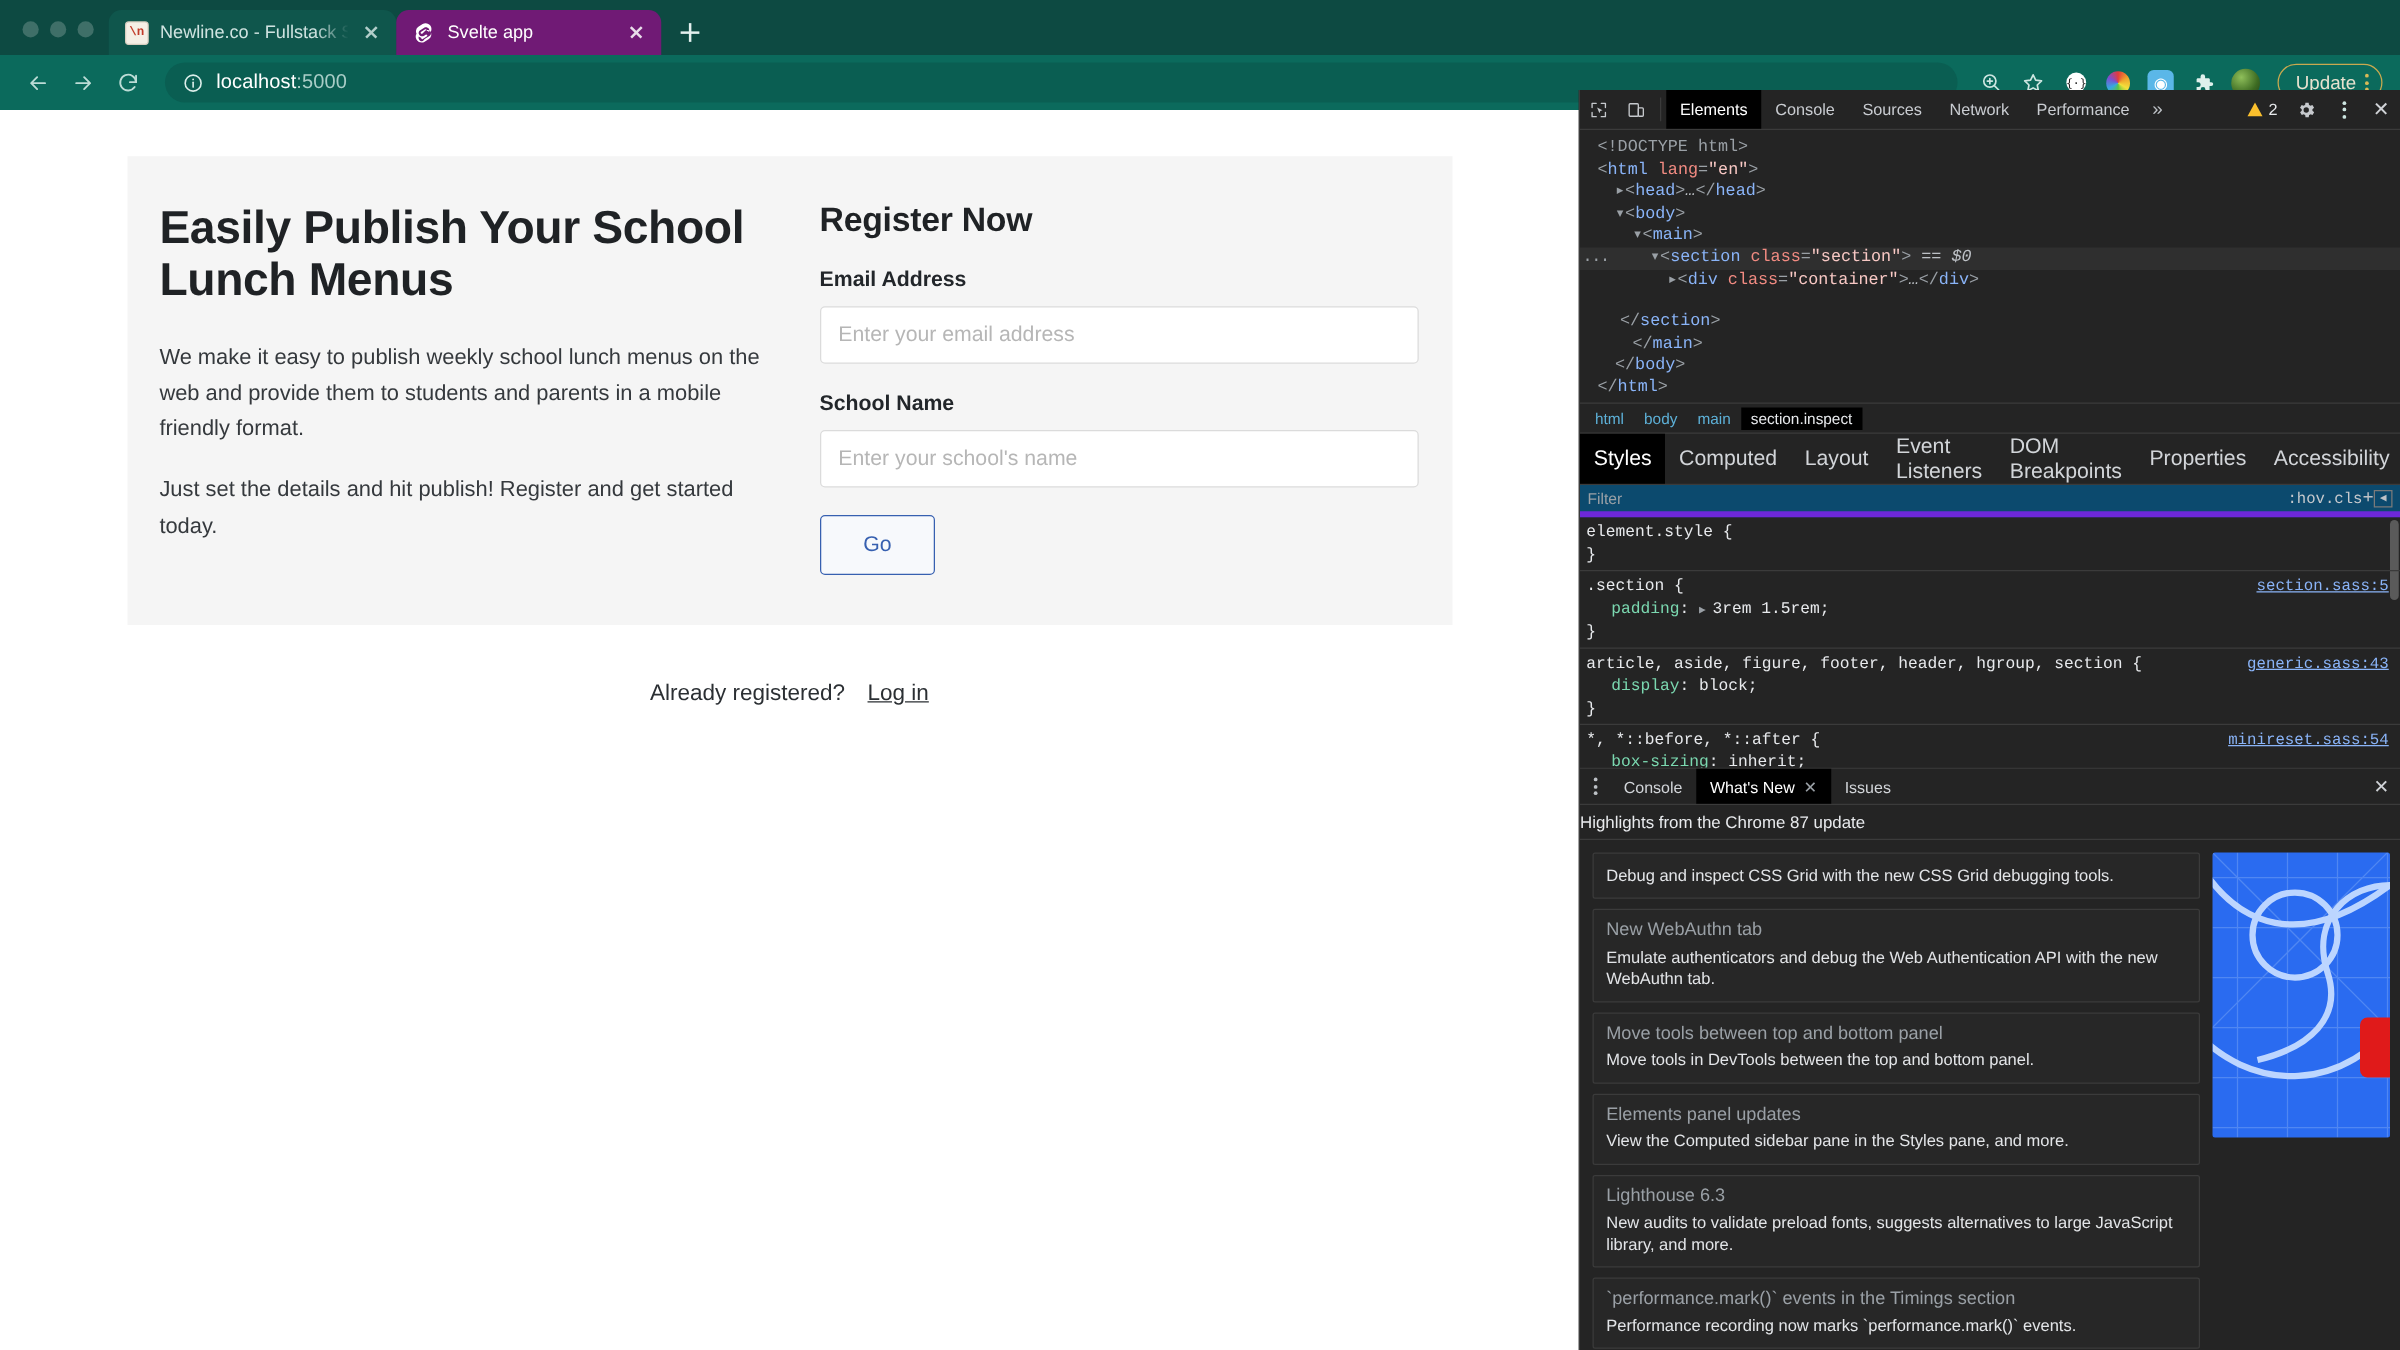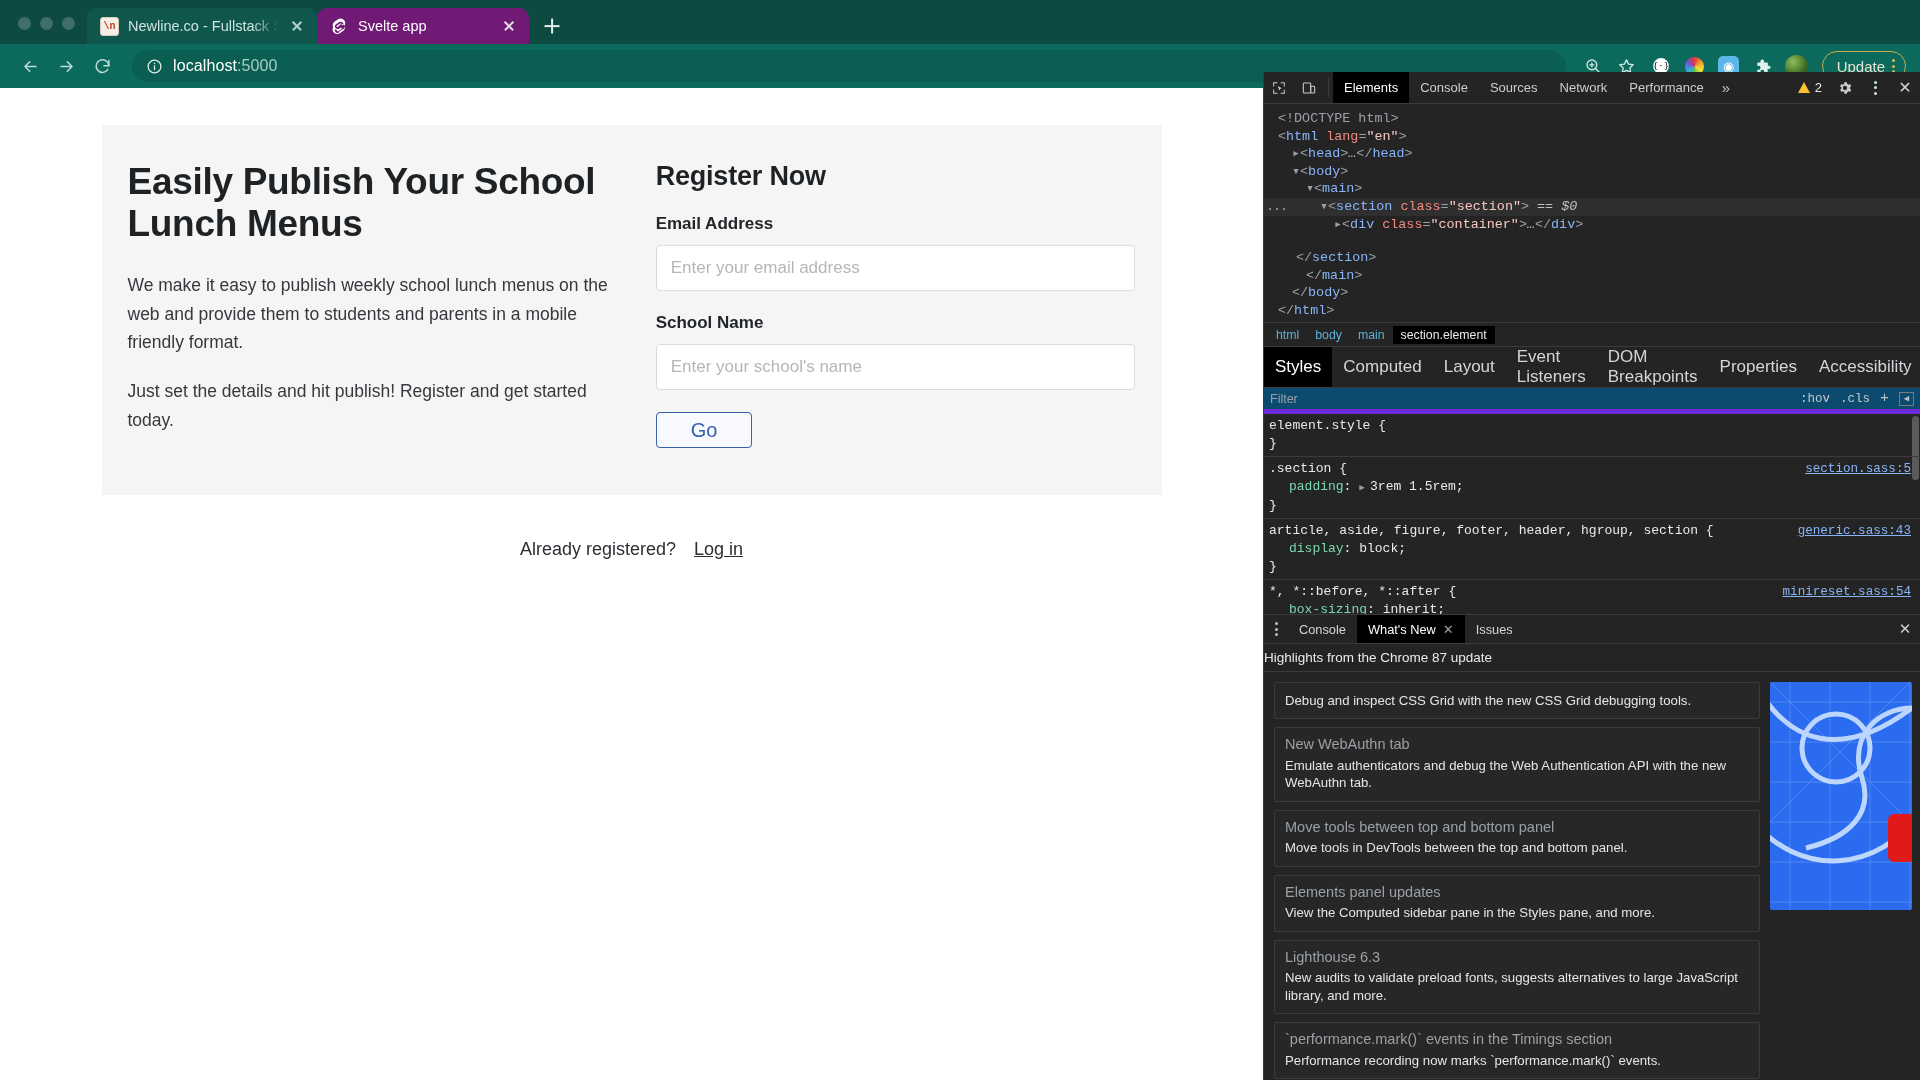--- a/index.html
+++ b/index.html
@@ -120,23 +120,23 @@
   .field-label {
     display: block; font-size: 17px; font-weight: 700; color: #22262a; margin-bottom: 11px;
   }
   .field-input {
     width: 479px; height: 46px; border: 1px solid #dbdbdb; border-radius: 4px;
     background: #fff; font-size: 17px; color: #2b2f33; padding: 0 14px;
     font-family: "Liberation Sans", sans-serif; margin-bottom: 22px; display: block;
   }
   .field-input::placeholder { color: #b6b6b6; }
   .go-btn {
-    height: 36px; min-width: 58px; padding: 0 34px; background: #f7f9fc;
+    height: 48px; min-width: 58px; padding: 0 34px; background: #f7f9fc;
     border: 1px solid #3760b0; border-radius: 4px; color: #3760b0;
-    font-size: 20px; font-family: "Liberation Sans", sans-serif; cursor: pointer;
+    font-size: 17px; font-family: "Liberation Sans", sans-serif; cursor: pointer;
   }
   .already-row {
     display: flex; align-items: center; justify-content: center; gap: 18px;
     margin-top: 44px; font-size: 18px; color: #2b2f33;
   }
   .login-link { color: #2b2f33; text-decoration: underline; }
 
   
   .devtools {
     position: absolute; right: 0; top: 72px; width: 657px; height: 1008px;
@@ -193,21 +193,21 @@
     border-top: 1px solid #3b3b3b; border-bottom: 1px solid #3b3b3b; font-size: 17px;
   }
   .st-tab { display: flex; align-items: center; padding: 0 11px; color: #d2d5d9; }
   .st-tab.active { background: #000; color: #fff; }
 
   .filter-row {
     flex: 0 0 26px; display: flex; align-items: center; background: #0c4a6e;
     border-bottom: 5px solid #6d28d9; padding: 0 6px; font-size: 12.5px; color: #9aa0a6;
   }
   .filter-input { flex: 1; color: #9aa0a6; }
-  .fr-right { display: flex; align-items: center; gap: 10px; color: #c6c9cd; font-family: "Liberation Mono", monospace; }
+  .fr-right { display: flex; align-items: center; color: #c6c9cd; font-family: "Liberation Mono", monospace; }
   .fr-plus { color: #bdc1c6; font-size: 15px; }
   .fr-box { border: 1px solid #7a7a7a; width: 15px; height: 14px; display:flex; align-items:center; justify-content:center; font-size: 9px; color:#bdc1c6;}
 
   .rules {
     flex: 0 0 200px; background: #242424; overflow: hidden;
     font-family: "Liberation Mono", monospace; font-size: 13px; line-height: 18px;
     position: relative;
   }
   .rule { border-bottom: 1px solid #3b3b3b; padding: 3px 0 3px 0; position: relative; }
   .rule-line { padding-left: 5px; white-space: pre; }
@@ -453,21 +453,21 @@
         <div class="dom-line" style="padding-left: 32px; margin-top: 16px;"><span><span class="pn">&lt;/</span><span class="tg">section</span><span class="pn">&gt;</span></span></div>
         <div class="dom-line" style="padding-left: 42px;"><span><span class="pn">&lt;/</span><span class="tg">main</span><span class="pn">&gt;</span></span></div>
         <div class="dom-line" style="padding-left: 28px;"><span><span class="pn">&lt;/</span><span class="tg">body</span><span class="pn">&gt;</span></span></div>
         <div class="dom-line" style="padding-left: 14px;"><span><span class="pn">&lt;/</span><span class="tg">html</span><span class="pn">&gt;</span></span></div>
       </div>
 
     <div class="breadcrumb">
       <span class="crumb">html</span>
       <span class="crumb">body</span>
       <span class="crumb">main</span>
-      <span class="crumb active">section.element</span>
+      <span class="crumb active">section.inspect</span>
     </div>
 
     <div class="styles-tabs">
       <div class="st-tab active">Styles</div>
       <div class="st-tab">Computed</div>
       <div class="st-tab">Layout</div>
       <div class="st-tab">Event Listeners</div>
       <div class="st-tab">DOM Breakpoints</div>
       <div class="st-tab">Properties</div>
       <div class="st-tab">Accessibility</div>

